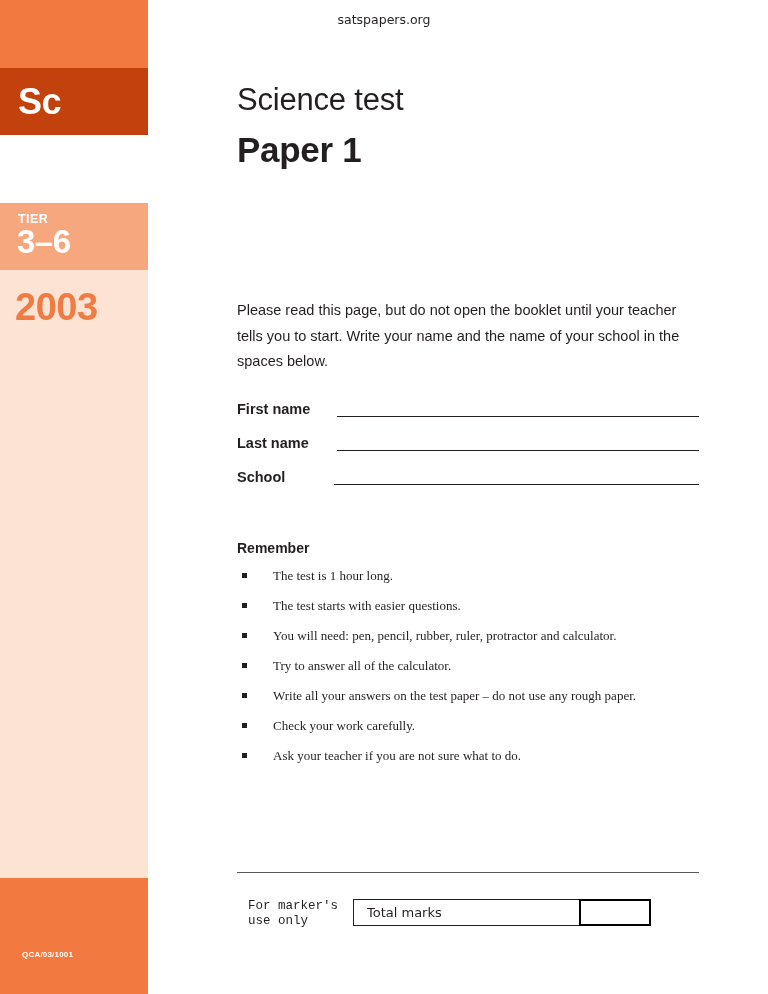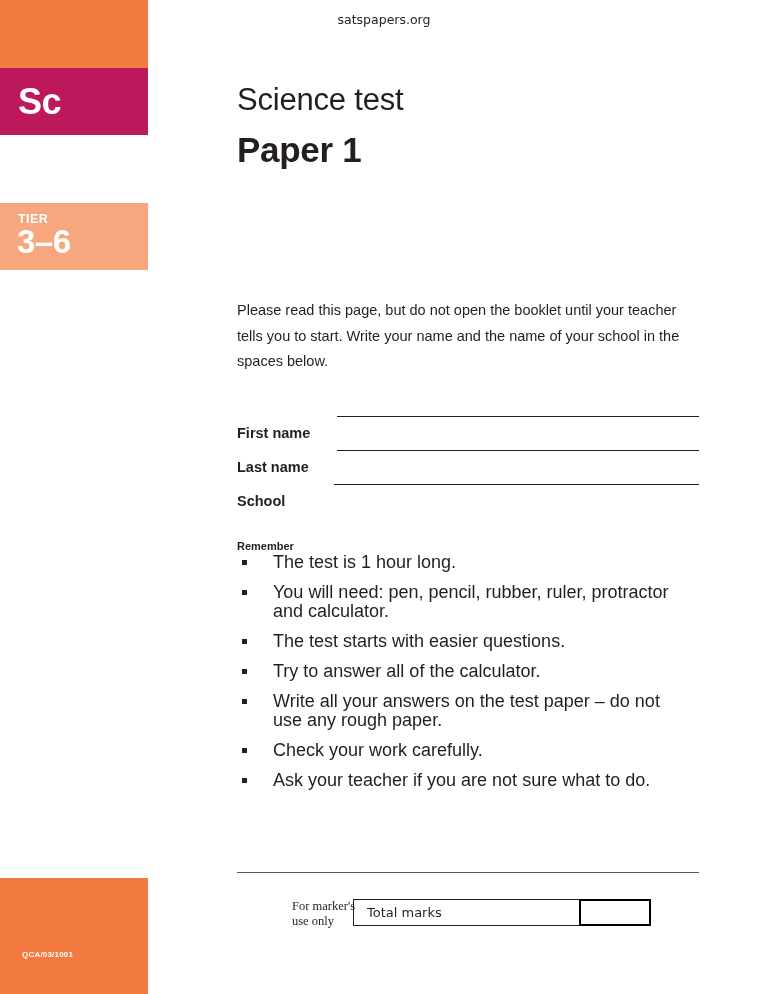--- a/index.html
+++ b/index.html
@@ -24,21 +24,21 @@
     width: 148px;
     height: 994px;
   }
   .band {
     position: absolute;
     left: 0;
     width: 148px;
     box-sizing: border-box;
   }
   .band-top      { top: 0;   height: 68px;  background: #F2793F; }
-  .band-subject  { top: 68px;  height: 67px; background: #be185d; }
+  .band-subject  { top: 68px;  height: 67px; background: #c2410c; }
   .band-keystage { top: 135px; height: 68px; background: #F79263; }
   .band-tier     { top: 203px; height: 67px; background: #F7A77E; }
   .band-year     { top: 270px; height: 608px; background: #FCE3D4; }
   .band-footer   { top: 878px; height: 148px; background: #F2793F; text-align: right; }
 
   .subject-code {
     position: absolute;
     left: 18px;
     top: 16px;
     font-size: 36px;
@@ -150,50 +150,50 @@
     position: relative;
     height: 34px;
   }
   .field-label {
     position: absolute;
     left: 0;
     top: 0;
     font-size: 14.5px;
     font-weight: bold;
     line-height: 20px;
-    margin-top: 24px;
   }
   .field-line {
     position: absolute;
     top: 17px;
     height: 0;
     border-bottom: 1.4px solid #231f20;
   }
   .line-first  { left: 100px; right: 0; }
   .line-last   { left: 100px; right: 0; }
   .line-school { left: 97px;  right: 0; }
 
   
   .remember {
     position: absolute;
     top: 540px;
     left: 0;
     width: 452px;
   }
   .remember-title {
-    font-size: 11px;
-    font-weight: bold;
-    margin-bottom: 1px;
+    font-size: 14px;
+    font-weight: bold;
+    margin-bottom: 10px;
   }
   .bullet-row {
     position: relative;
     padding-left: 36px;
-    font-size: 18px;
+    font-size: 13px;
     line-height: 19px;
     margin-bottom: 11px;
+    font-family: Liberation Serif, serif;
   }
   .bullet-row .sq {
     position: absolute;
     left: 5px;
     top: 7px;
     width: 5px;
     height: 5px;
     background: #231f20;
   }
 
@@ -203,25 +203,24 @@
     left: 237px;
     top: 872px;
     width: 462px;
     height: 0;
     border-bottom: 1.6px solid #58595b;
   }
   .marker-note {
     position: absolute;
     left: 248px;
     top: 899px;
-    font-family: Liberation Serif, serif;
+    font-family: Liberation Mono, monospace;
     font-size: 12.5px;
     line-height: 15px;
     color: #231f20;
-    margin-left: 44px;
   }
   .marks-box {
     position: absolute;
     left: 353px;
     top: 899px;
     width: 298px;
     height: 27px;
     border: 1.3px solid #231f20;
     box-sizing: border-box;
   }
@@ -254,20 +253,23 @@
   <div class="band band-subject">
     <div class="subject-code">Sc</div>
   </div>
 
 
   <div class="band band-tier">
     <div class="band-label tier-label">TIER</div>
     <div class="band-value tier-value">3–6</div>
   </div>
 
+  <div class="band band-year">
+    <div class="year-value">2003</div>
+  </div>
 
   <div class="band band-footer">
     <div class="doc-code">QCA/03/1001</div>
   </div>
 
 </div>
 
 <div class="site-url">satspapers.org</div>
 
 <div class="main">
@@ -294,25 +296,25 @@
 
   <div class="remember">
     <div class="remember-title">Remember</div>
 
     <div class="bullet-row">
       <span class="sq"></span>
       <span>The test is 1 hour long.</span>
     </div>
     <div class="bullet-row">
       <span class="sq"></span>
+      <span>The test starts with easier questions.</span>
+    </div>
+    <div class="bullet-row">
+      <span class="sq"></span>
       <span>You will need: pen, pencil, rubber, ruler, protractor and calculator.</span>
-    </div>
-    <div class="bullet-row">
-      <span class="sq"></span>
-      <span>The test starts with easier questions.</span>
     </div>
     <div class="bullet-row">
       <span class="sq"></span>
       <span>Try to answer all of the calculator.</span>
     </div>
     <div class="bullet-row">
       <span class="sq"></span>
       <span>Write all your answers on the test paper – do not use any rough paper.</span>
     </div>
     <div class="bullet-row">

